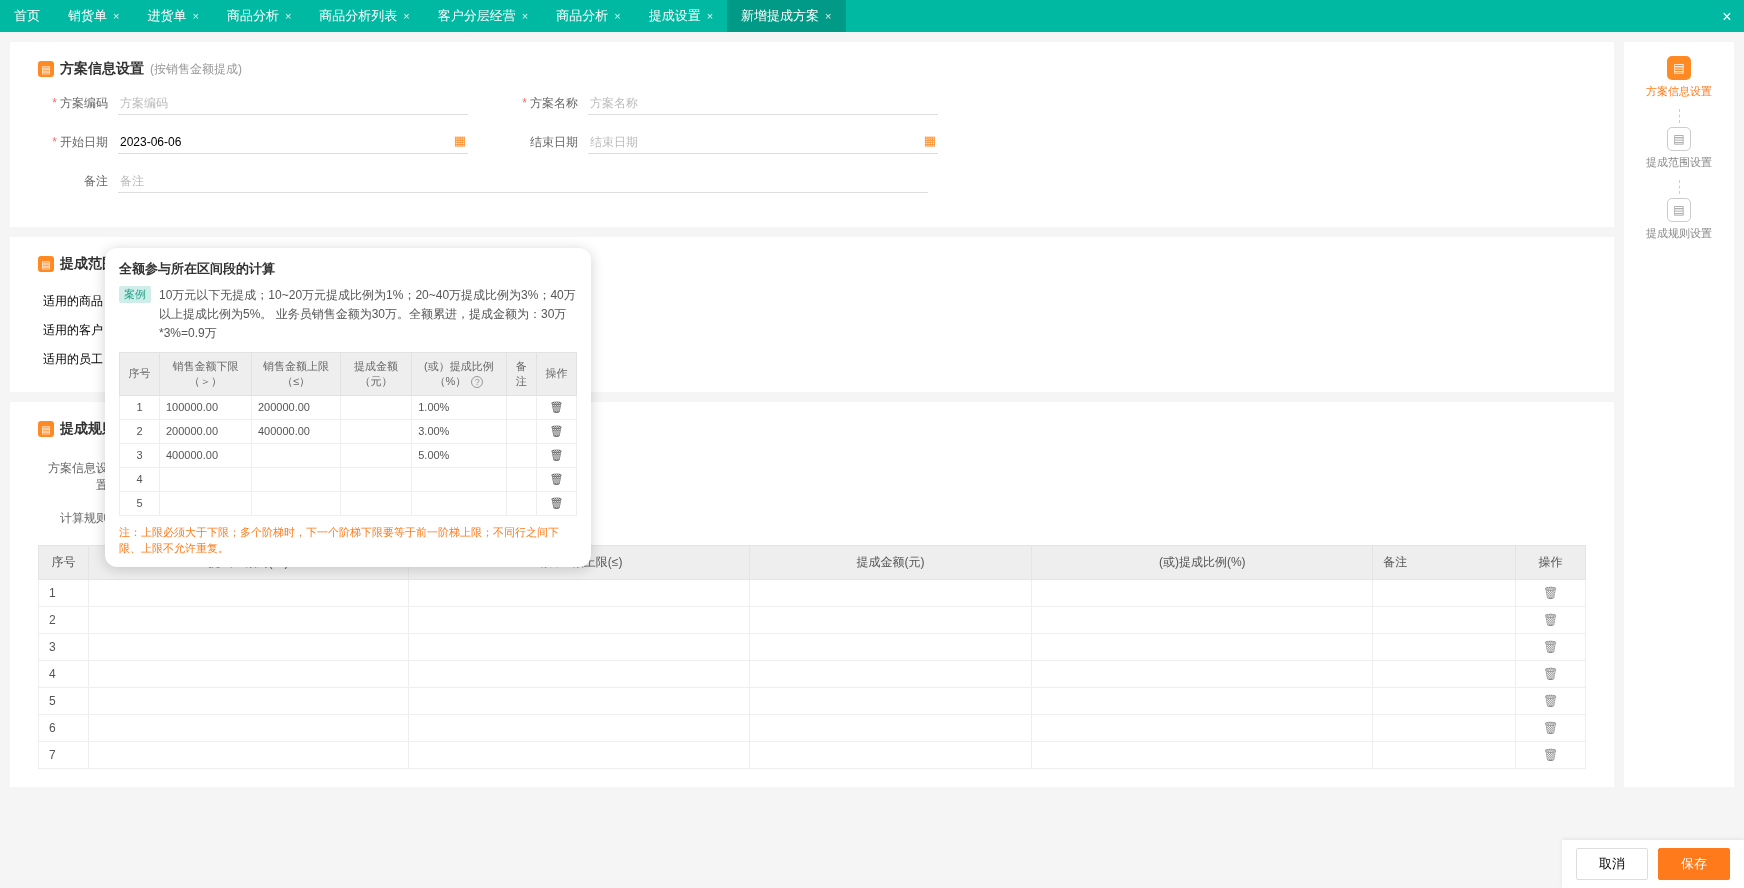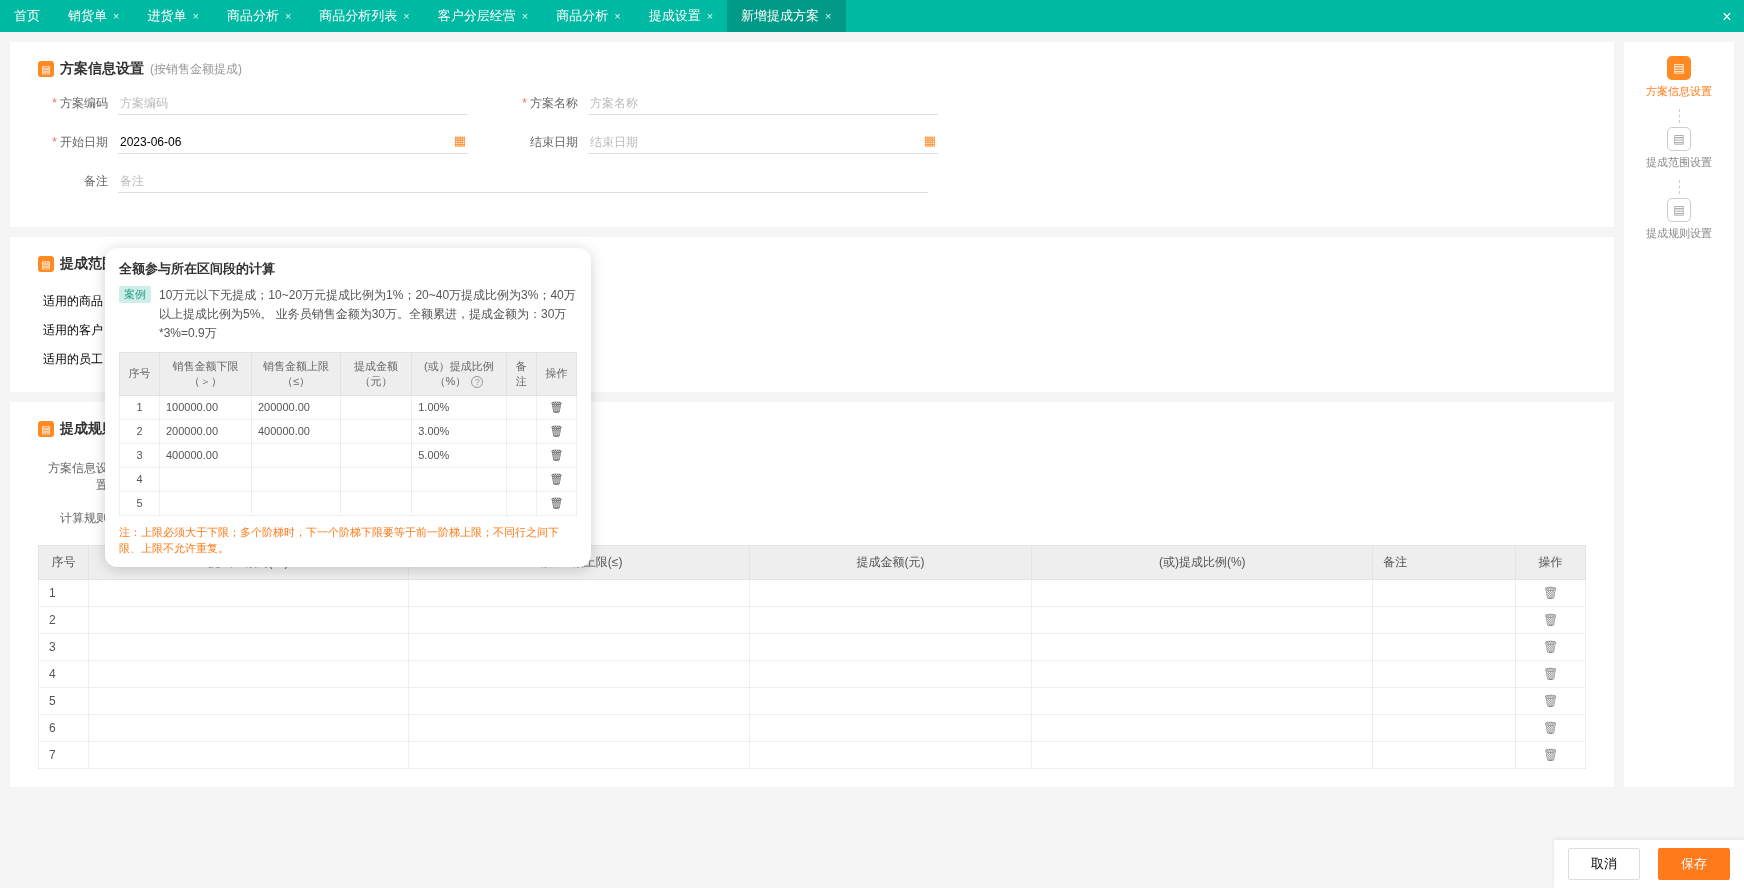--- a/index.html
+++ b/index.html
@@ -68,21 +68,21 @@
   .popover .ex-badge { background: #cfeeea; color: #27a088; padding: 1px 5px; border-radius: 2px; font-size: 11px; flex-shrink: 0; }
   .popover .ex-txt { font-size: 12px; color: #555; line-height: 1.6; }
   .pop-table { width: 100%; border-collapse: collapse; }
   .pop-table th { background: #eeeeee; padding: 6px 6px; font-weight: 400; color: #666; font-size: 11px; border: 1px solid #e2e2e2; }
   .pop-table td { padding: 5px 6px; border: 1px solid #eee; font-size: 11px; color: #555; text-align: left; }
   .pop-table td.c { text-align: center; }
   .pop-note { color: #ff7a1a; font-size: 11px; margin-top: 8px; line-height: 1.5; }
   .qicon { display:inline-block; width:12px; height:12px; border:1px solid #999; color:#999; border-radius:50%; font-size:9px; line-height:11px; text-align:center; margin-left:2px;}
   
   
-  .footer { position: fixed; bottom: 0; right: 0; background: #fff; padding: 8px 14px; display: flex; gap: 18px; box-shadow: 0 -1px 4px rgba(0,0,0,0.08); z-index: 40;}
+  .footer { position: fixed; bottom: 0; right: 0; background: #fff; padding: 8px 14px; display: flex; gap: 10px; box-shadow: 0 -1px 4px rgba(0,0,0,0.08); z-index: 40;}
   .btn { padding: 6px 22px; font-size: 13px; border-radius: 2px; cursor: pointer; border: 1px solid #ddd; background: #fff; }
   .btn.primary { background: #ff7a1a; color: #fff; border-color: #ff7a1a; }
   
 </style>
 </head>
 <body>
 
 <div class="top-tabs">
   <div id="tabs-container" style="display: flex;">
       <div class="tab">

